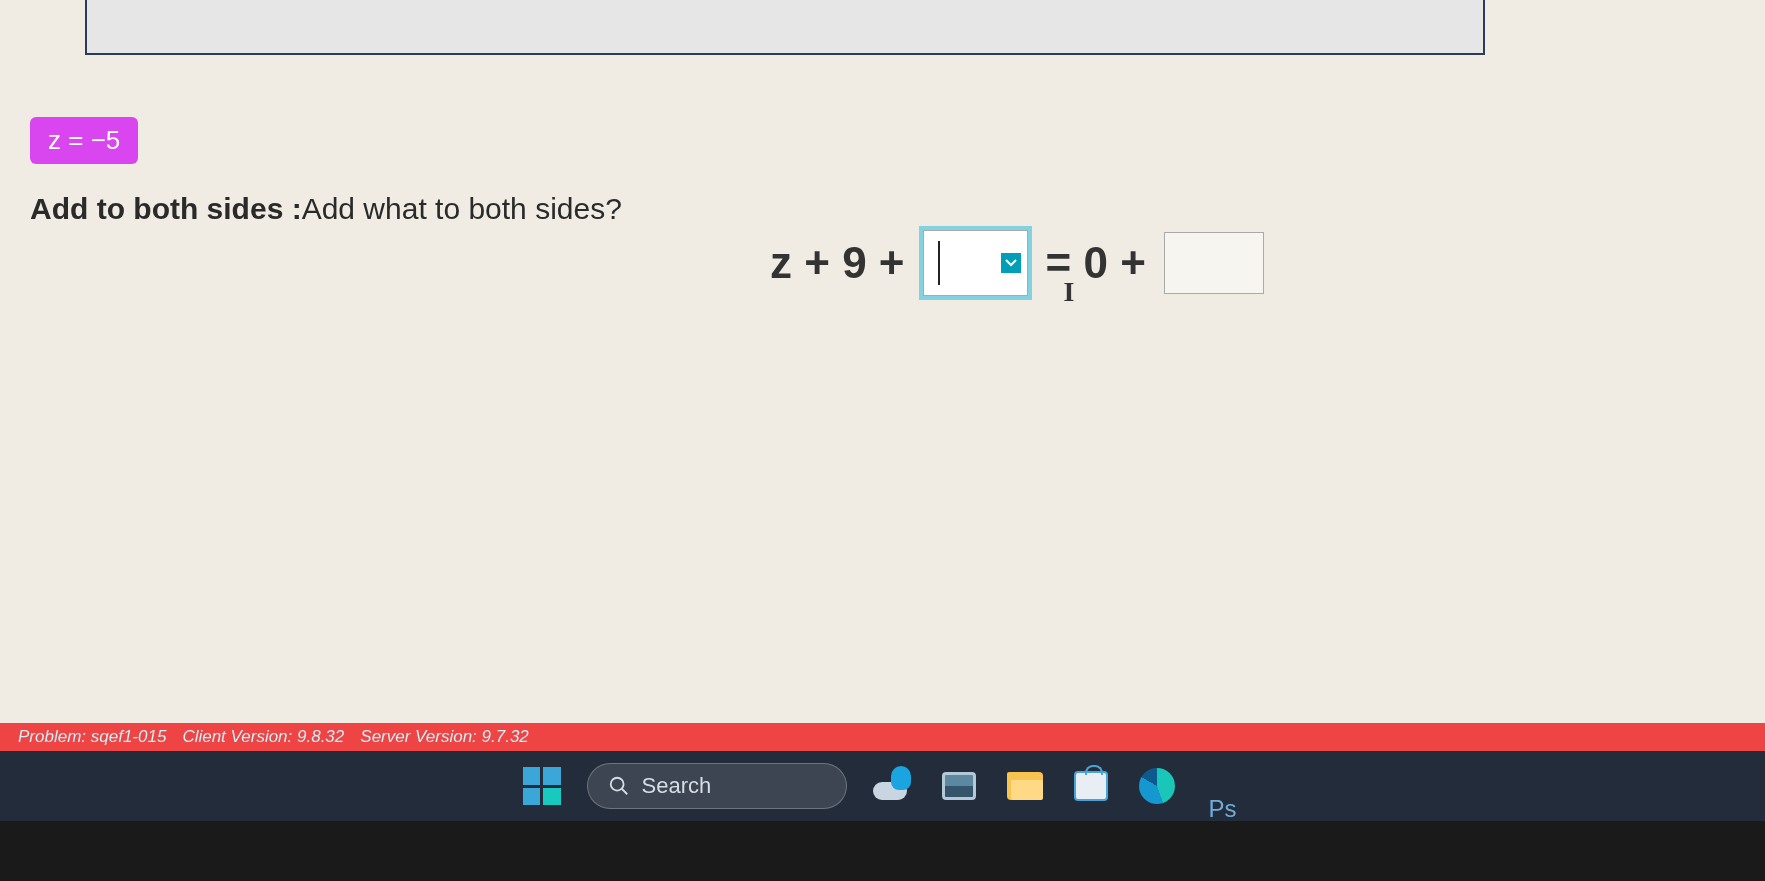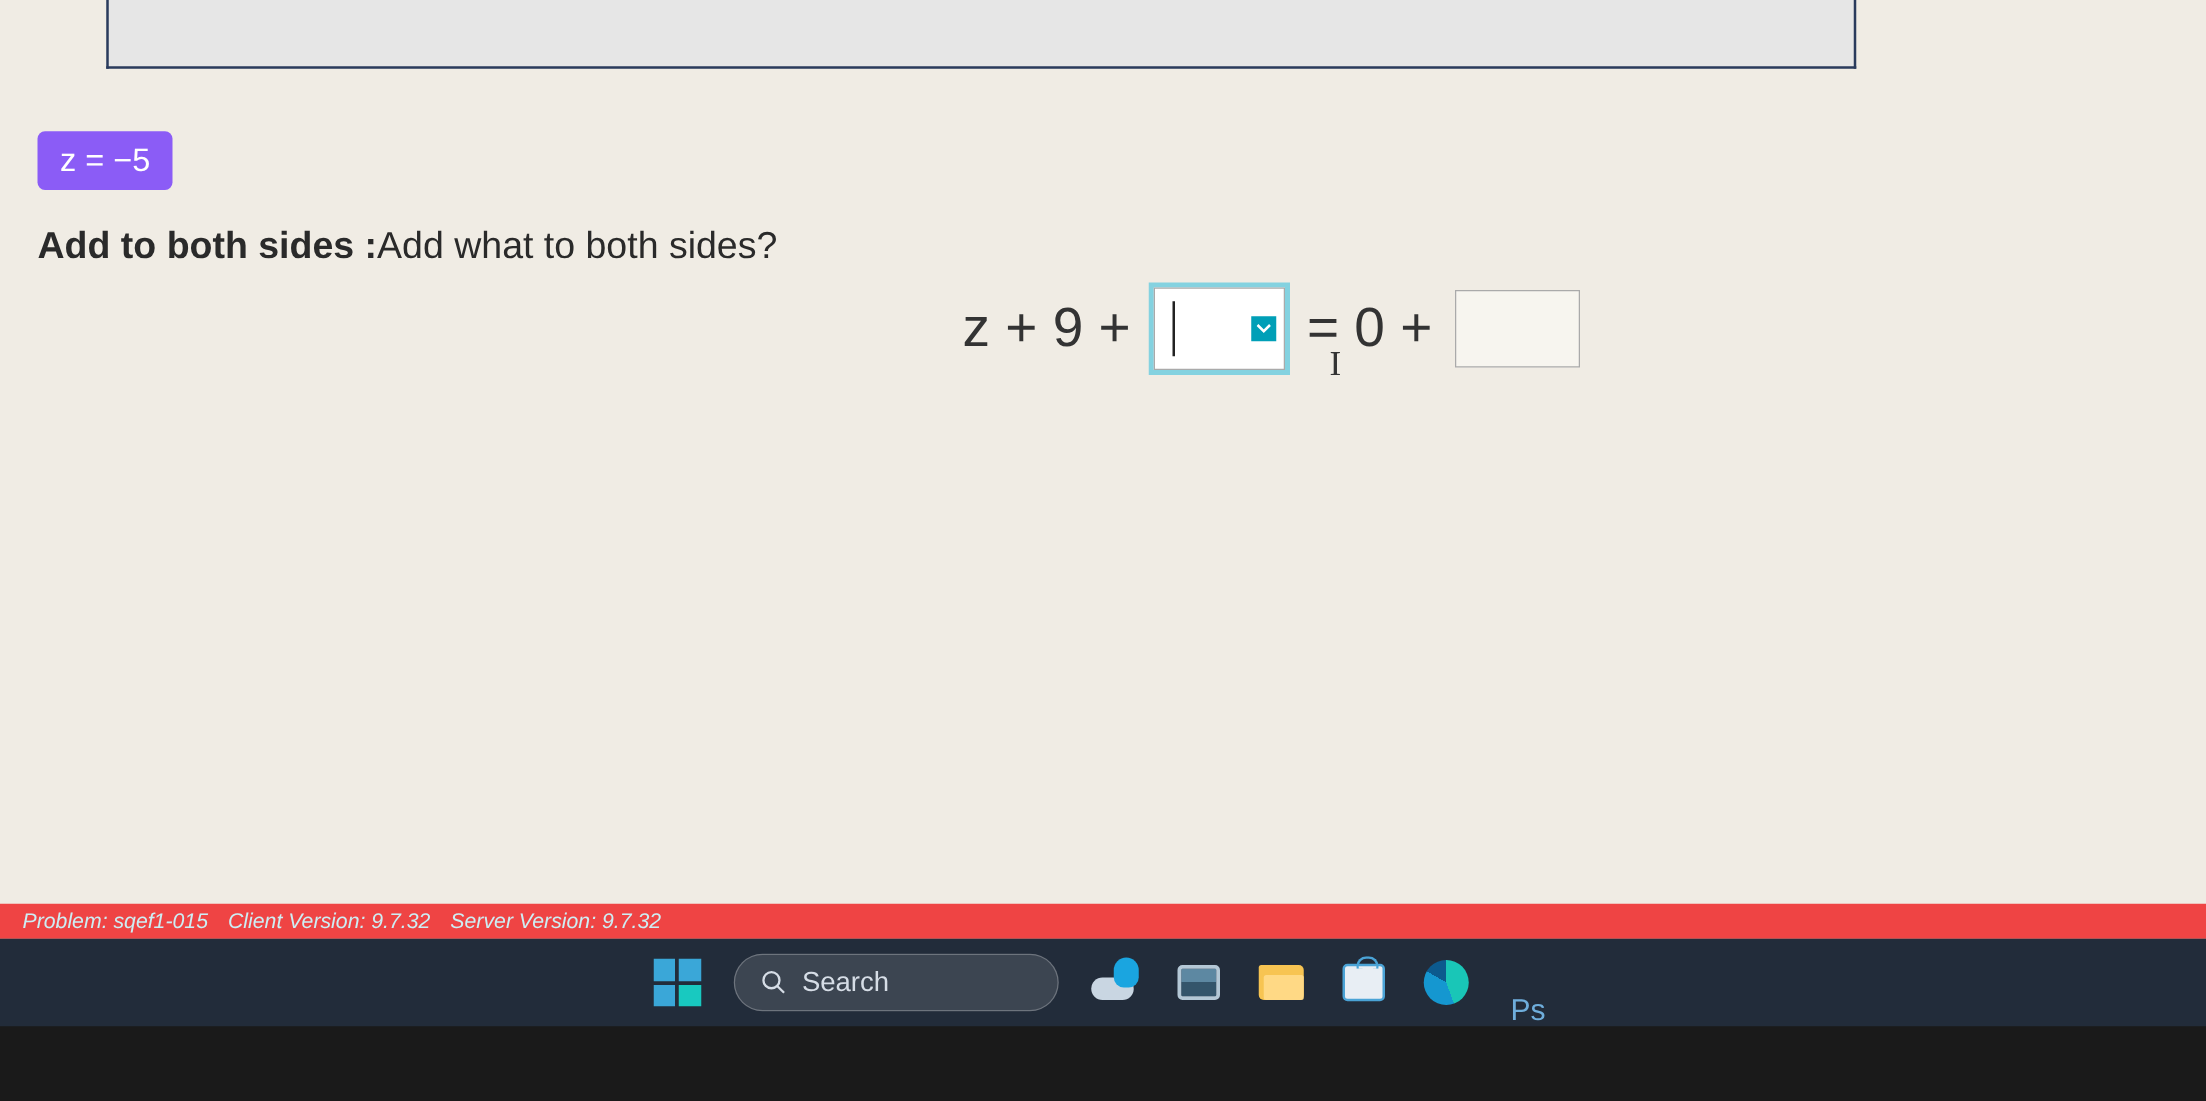--- a/index.html
+++ b/index.html
@@ -29,43 +29,45 @@
     border-top: none;
   }
   .content {
     position: absolute;
     top: 105px;
     left: 30px;
     right: 20px;
   }
   .answer-chip {
     display: inline-block;
-    background: #8b5cf6;
+    background: #d946ef;
     color: #ffffff;
     padding: 8px 18px;
     border-radius: 6px;
     font-size: 26px;
     font-family: "Segoe UI", sans-serif;
+    margin-top: 12px;
   }
   .prompt {
     margin-top: 28px;
     font-size: 30px;
     color: #2a2a2a;
   }
   .prompt b { font-weight: 700; }
   .equation-row {
     position: absolute;
     top: 230px;
     left: 770px;
     display: flex;
     align-items: center;
     gap: 18px;
     font-size: 44px;
     color: #333;
     font-family: "Segoe UI", sans-serif;
+    font-weight: bold;
   }
   .eq-text { }
   .eq-input-active {
     position: relative;
     width: 105px;
     height: 66px;
     border: 1px solid #aaa;
     background: #ffffff;
     box-shadow: 0 0 0 4px rgba(0, 180, 220, 0.45);
   }
@@ -226,21 +228,21 @@
     <span class="eq-text eq-eq">
       <span>= 0 +</span>
       <span class="text-cursor-icon">I</span>
     </span>
     <div class="eq-input-inactive"></div>
   </div>
 </div>
 
 <div class="status-bar">
   <span>Problem: sqef1-015</span>
-  <span>Client Version: 9.7.32</span>
+  <span>Client Version: 9.8.32</span>
   <span>Server Version: 9.7.32</span>
 </div>
 
 <div class="taskbar">
   <div class="start">
     <div></div>
     <div></div>
     <div></div>
     <div></div>
   </div>

